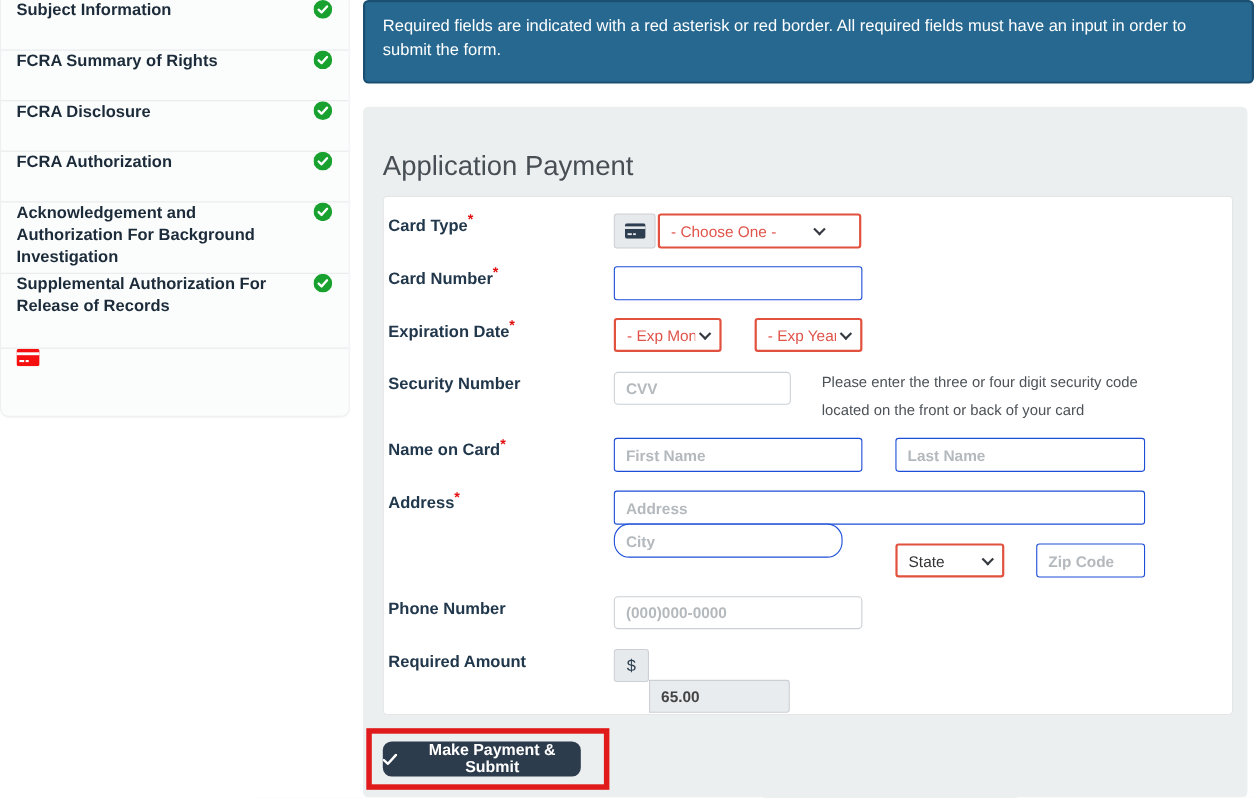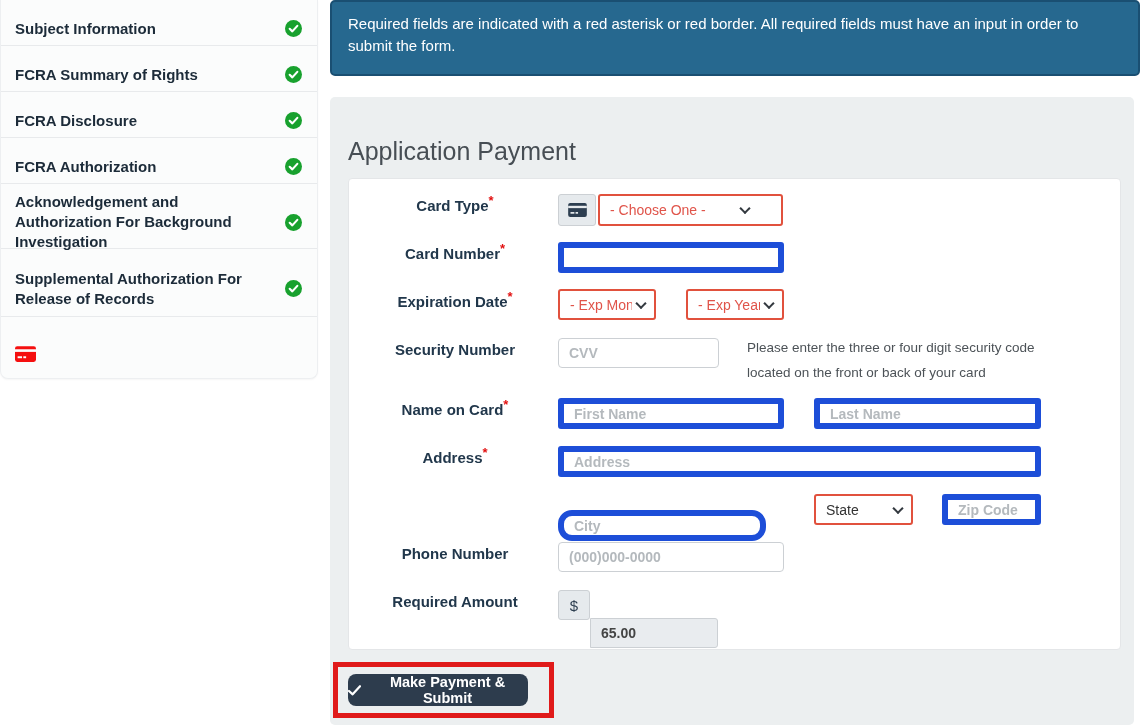--- a/index.html
+++ b/index.html
@@ -8,22 +8,22 @@
     position: relative; width: 1140px; height: 725px; overflow: hidden;
     background: #fff; font-family: "Liberation Sans", sans-serif;
   }
   
   .sidebar {
     position: absolute; left: 0; top: 0; width: 318px;
     background: #fbfcfc; border: 1px solid #edeff1; border-top: none;
     border-radius: 0 0 8px 8px; box-shadow: 0 1px 2px rgba(0,0,0,.04);
   }
   .side-row {
-    display: flex; align-items: center; justify-content: space-between;
-    padding: 12px 15px 0 14px; border-bottom: 1px solid #e8eaec; height: 46px;
+    display: flex; align-items: flex-start; justify-content: space-between;
+    padding: 0 15px 0 14px; border-bottom: 1px solid #e8eaec; height: 46px;
   }
   .side-row.tall  { height: 65px; }
   .side-row.tall2 { height: 68px; }
   .side-row.pay   { height: 61px; border-bottom: none; }
   .side-label {
     font-size: 15px; font-weight: bold; color: #1c2b39;
     line-height: 20px; width: 262px;
   }
   .side-label.red { color: #f50f0f; }
   .badge { flex-shrink: 0; display: inline-flex; }
@@ -41,31 +41,31 @@
   .page-title {
     position: absolute; left: 18px; top: 40px;
     font-size: 25px; color: #474e54; font-weight: 400;
   }
   .card {
     position: absolute; left: 18px; top: 81px; width: 773px; height: 472px;
     background: #fff; border: 1px solid #e4e6e8; border-radius: 4px;
   }
   
   .flabel {
-    position: absolute; left: 16px; width: 180px; text-align: center;
+    position: absolute; left: 4px; width: 180px; text-align: left;
     font-size: 15px; font-weight: bold; color: #21374b; line-height: 17px;
   }
   .ast { color: #e21010; font-size: 13px; vertical-align: super; line-height: 0; }
   .inp {
     position: absolute; height: 31px; border: 1px solid #ccd0d4; border-radius: 4px;
     background: #fff; font-family: "Liberation Sans", sans-serif;
     font-size: 14px; color: #333; padding: 0 10px; outline: none; font-weight: bold;
   }
   .inp::placeholder { color: #b4b9bd; opacity: 1; }
-  .inp.red { border: 6px solid #1d4ed8; border-radius: 3px; }
+  .inp.red { border: 1px solid #1d4ed8; border-radius: 3px; }
   .sel {
     position: absolute; height: 31px; border: 2px solid #e1513d; border-radius: 3px;
     background: #fff; display: flex; align-items: center;
     padding: 0 22px 0 10px; cursor: pointer; overflow: hidden;
   }
   .sel-text {
     font-size: 14px; color: #e0544a; white-space: nowrap; overflow: hidden;
   }
   .sel-text.dark { color: #333; }
   .chev {
@@ -223,21 +223,21 @@
       <div class="flabel" style="top:222px">
         <span>Name on Card</span><span class="ast">*</span>
       </div>
       <input class="inp red" style="left: 209px; top: 219px; width: 226px;" placeholder="First Name">
       <input class="inp red" style="left: 465px; top: 219px; width: 227px;" placeholder="Last Name">
 
       <div class="flabel" style="top:270px">
         <span>Address</span><span class="ast">*</span>
       </div>
       <input class="inp red" style="left: 209px; top: 267px; width: 483px;" placeholder="Address">
-      <input class="inp red" style="left: 209px; top: 331px; width: 208px; border-radius: 14px;" placeholder="City">
+      <input class="inp red" style="left: 209px; top: 297px; width: 208px; border-radius: 14px;" placeholder="City">
       <div class="sel" style="left:465px; top:315px; width:99px">
         <span class="sel-text dark">State</span>
         <span class="chev"></span>
       </div>
       <input class="inp red" style="left: 593px; top: 315px; width: 99px;" placeholder="Zip Code">
 
       <div class="flabel" style="top:366px">
         <span>Phone Number</span>
       </div>
       <input class="inp" style="left: 209px; top: 363px; width: 226px; height: 30px;" placeholder="(000)000-0000">

